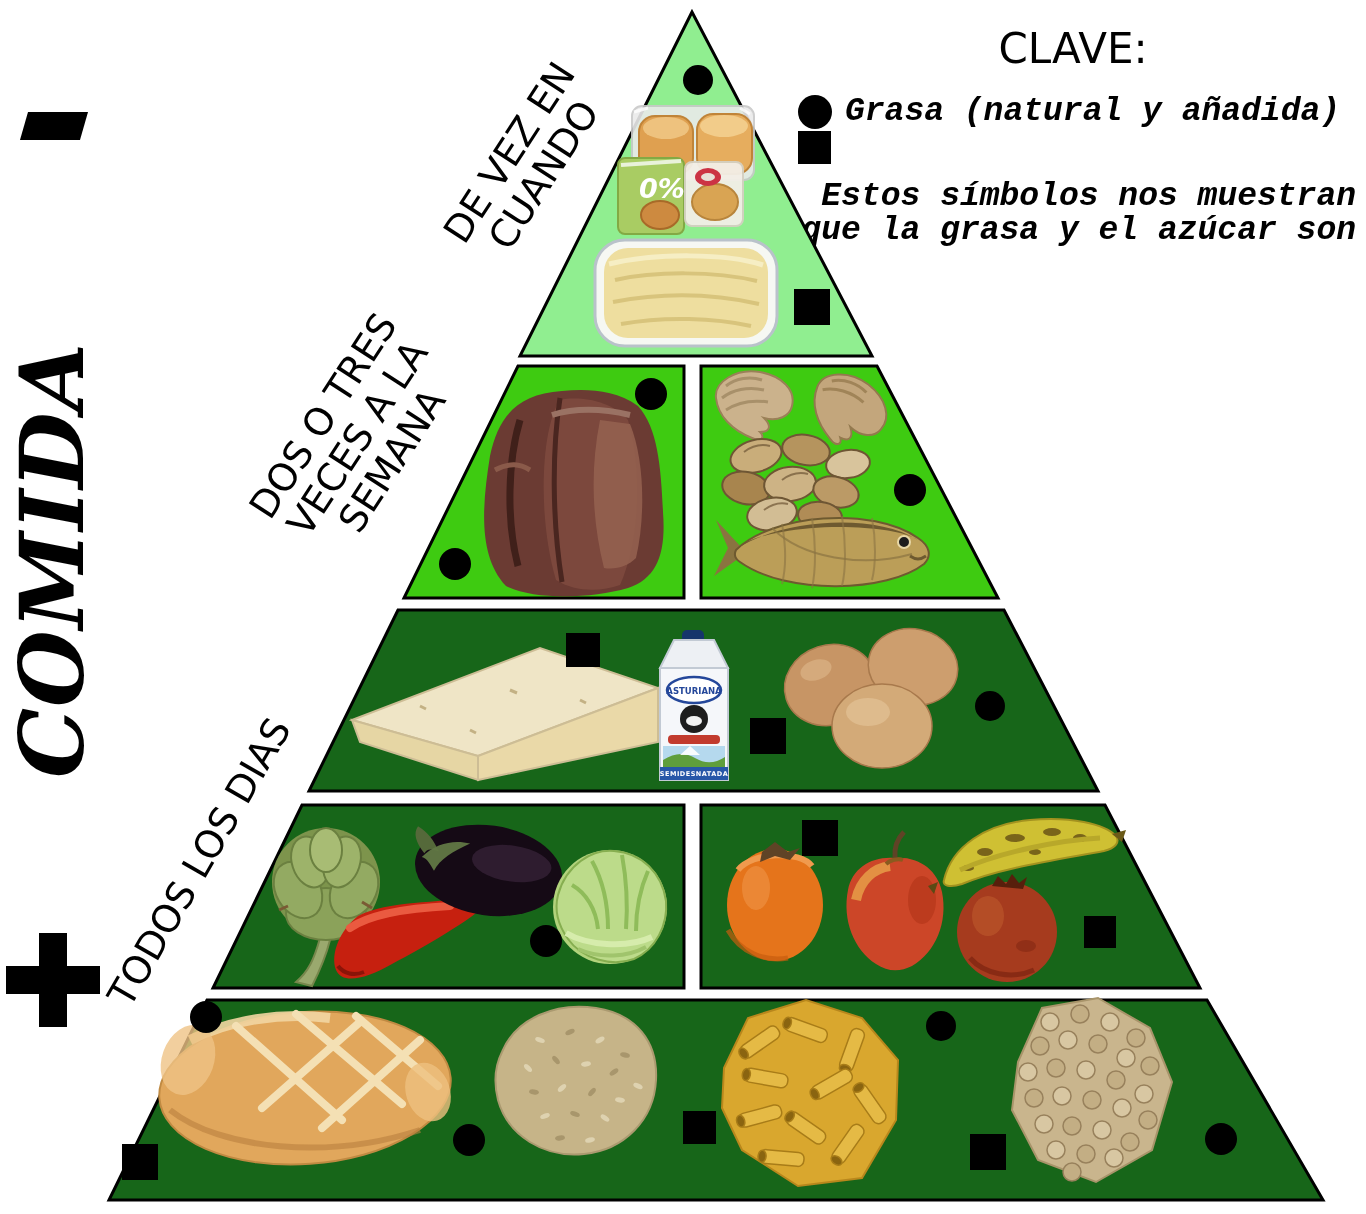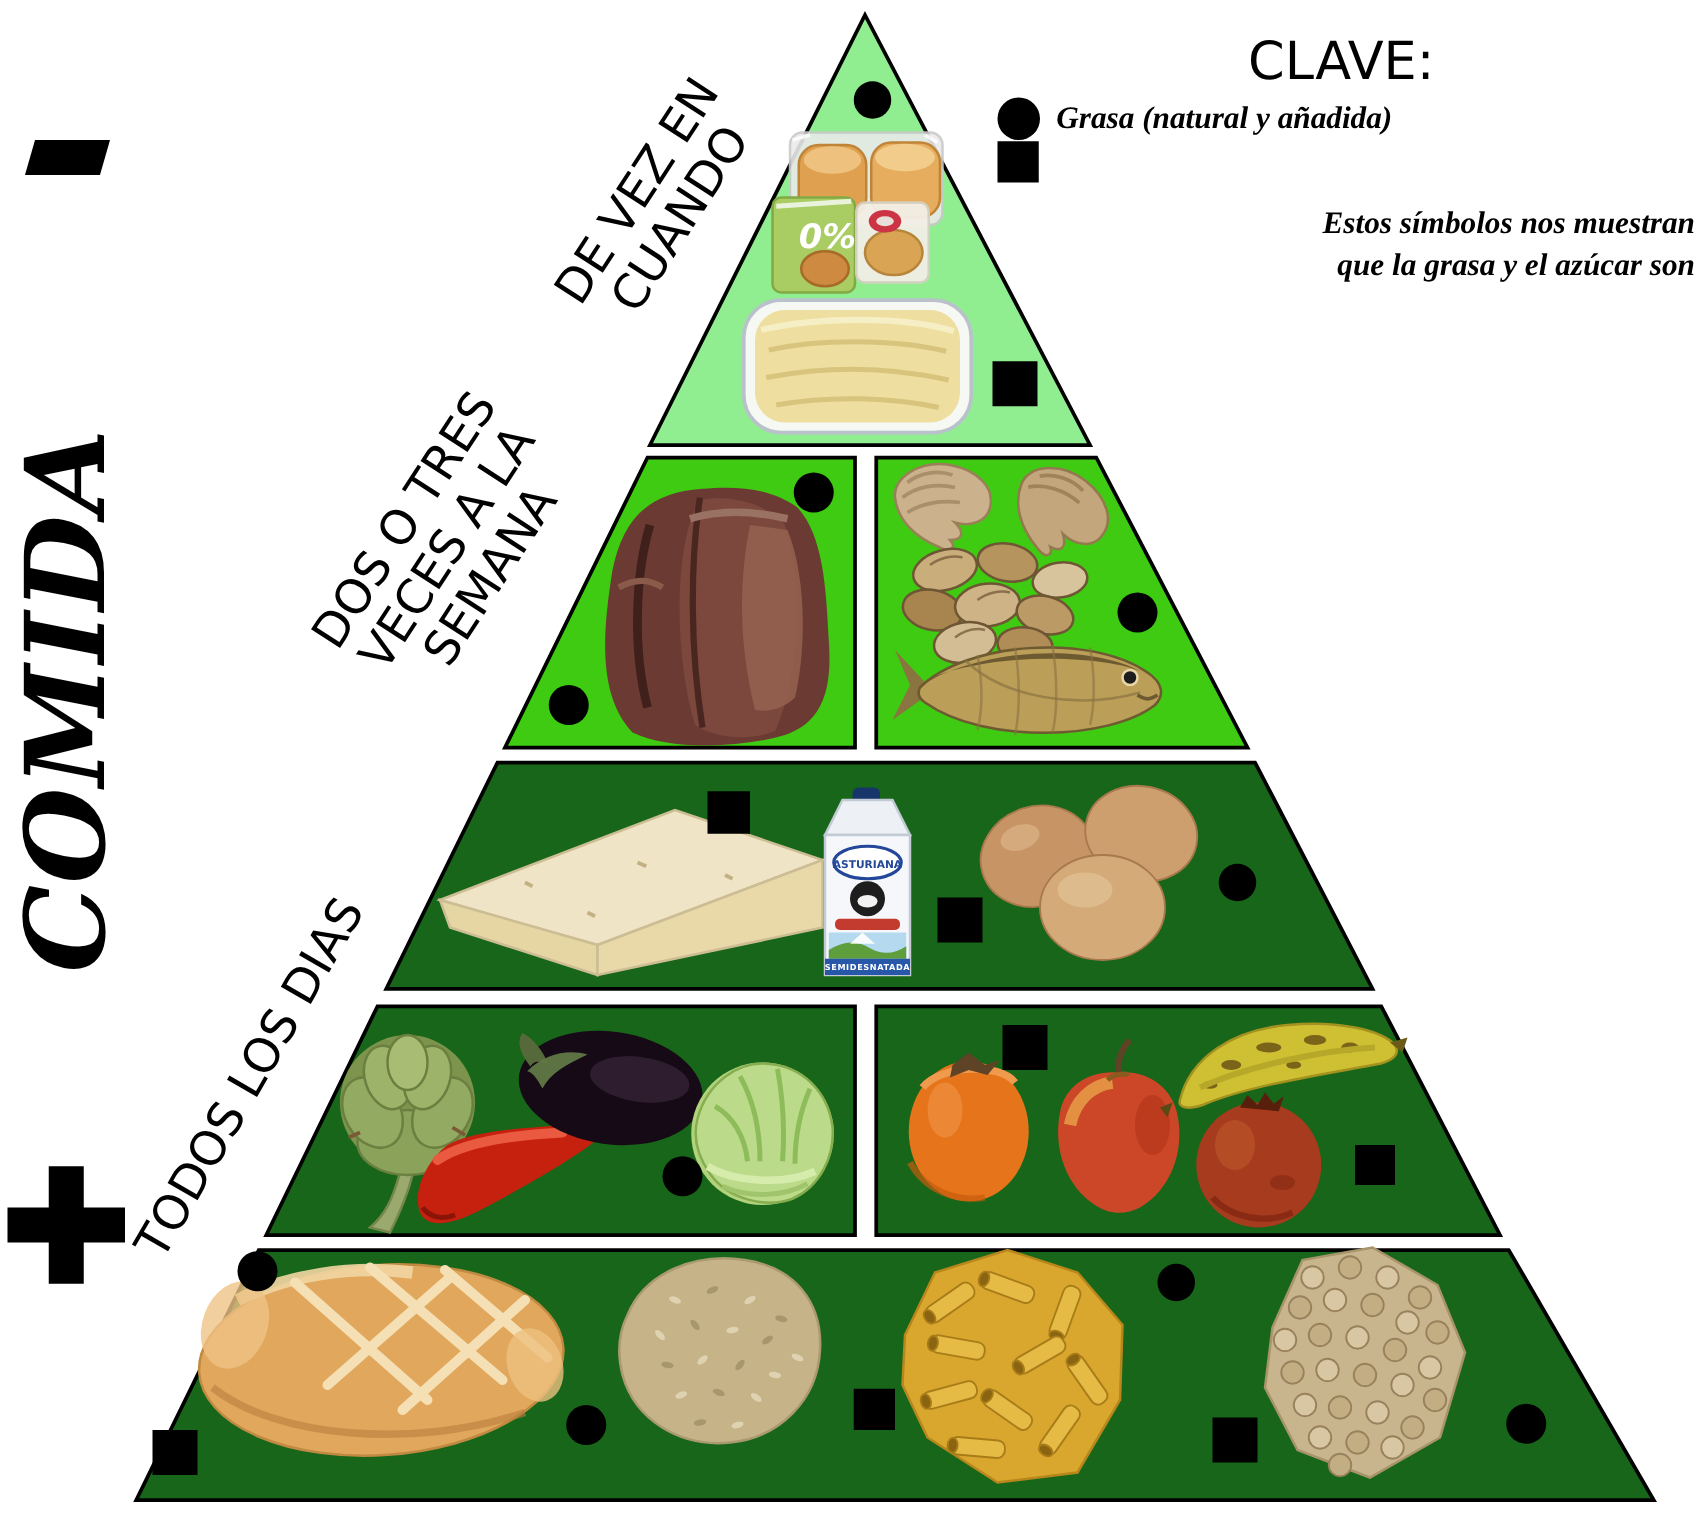--- a/index.html
+++ b/index.html
@@ -31,27 +31,27 @@
   .rot-label{
     position:absolute;text-align:center;white-space:nowrap;
     font-size:38px;line-height:41px;color:#000;
   }
   .lbl-devez{left:407px;top:123px;width:240px;transform:rotate(-57deg)}
   .lbl-dostres{left:238px;top:377px;width:240px;transform:rotate(-57deg)}
   .lbl-todos{left:30px;top:842px;width:340px;transform:rotate(-60deg)}
 
   
   .legend{position:absolute;left:790px;top:24px;width:566px}
-  .legend-title{font-size:42px;text-align:center;margin-bottom:5px;font-weight:normal}
+  .legend-title{font-size:42px;text-align:center;margin-bottom:20px;font-weight:normal}
   .legend-row{display:flex;align-items:center;gap:13px;margin:1px 0 1px 8px}
   .b-circle{width:34px;height:34px;background:#000;border-radius:50%;flex:0 0 auto}
   .b-square{width:33px;height:33px;background:#000;flex:0 0 auto}
   .legend-label,.legend-note{
-    font-family:Liberation Serif, serif;
-    font-style:italic;font-weight:bold;font-size:25px;
+    font-family:Liberation Mono, monospace;
+    font-style:italic;font-weight:bold;font-size:33px;
   }
   .legend-note{text-align:right;line-height:34px;margin-top:16px}
 
   svg text{font-family:"DejaVu Sans","Liberation Sans",sans-serif}
 </style>
 </head>
 <body>
 
 <div class="minus-bar" aria-label="−"></div>
 

